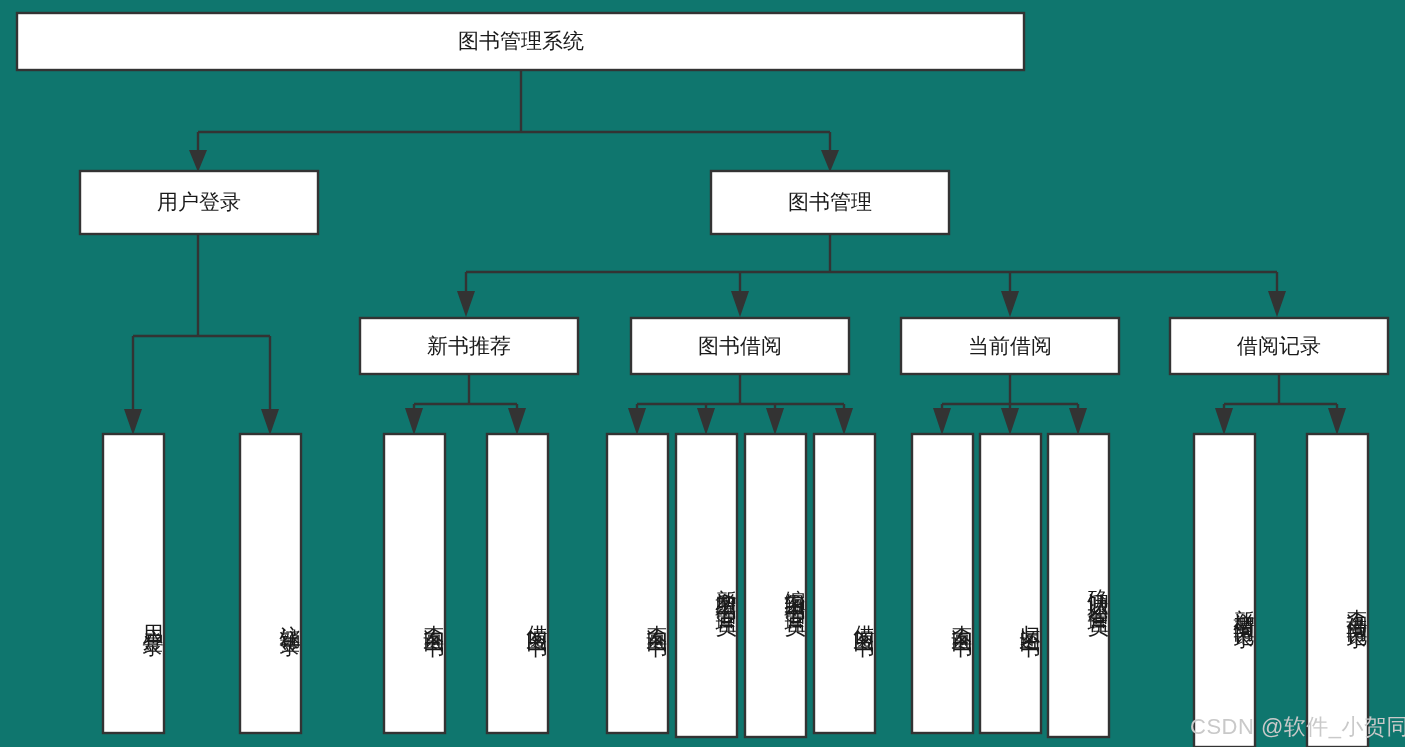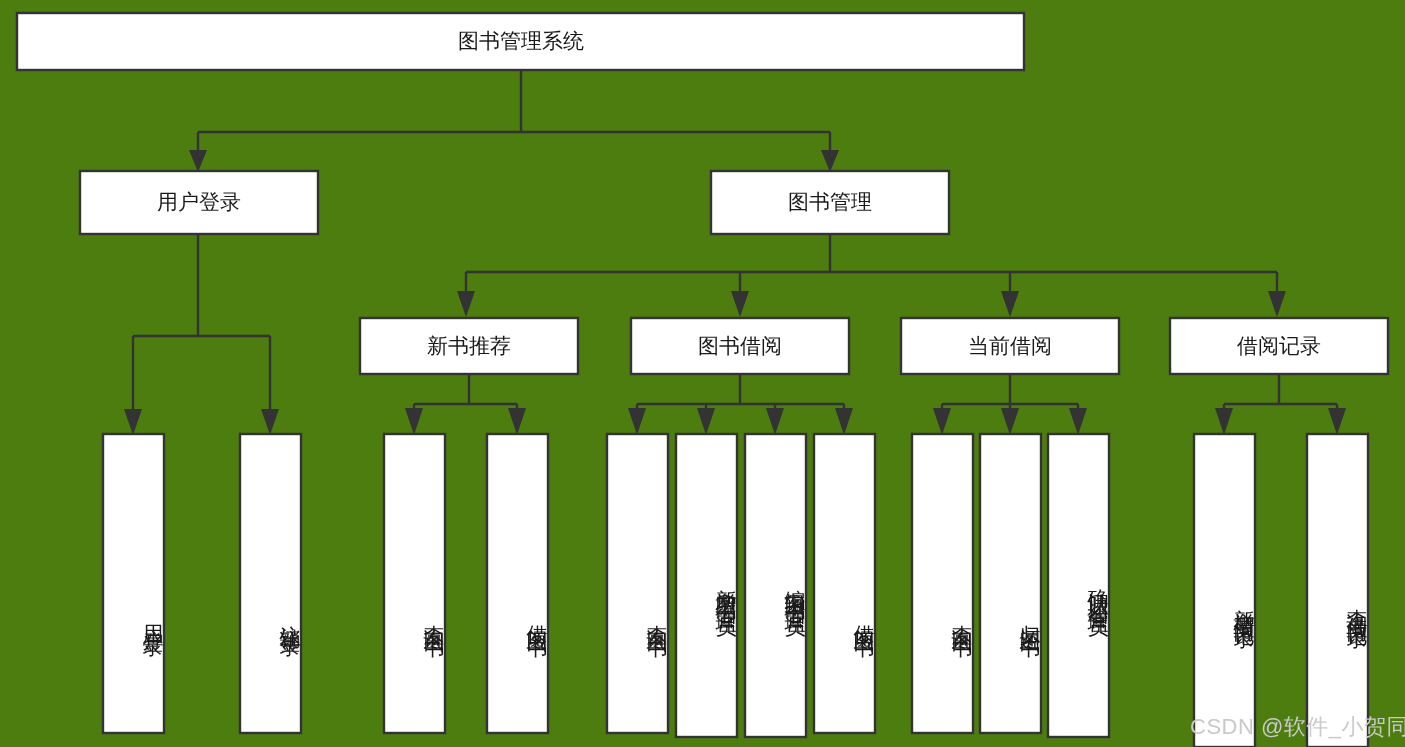--- a/index.html
+++ b/index.html
@@ -10,21 +10,21 @@
   body {
     width: 1405px;
     height: 747px;
     overflow: hidden;
     font-family: "Liberation Sans", "DejaVu Sans", sans-serif;
   }
   #diagram-root {
     position: relative;
     width: 1405px;
     height: 747px;
-    background: #4d7c0f;
+    background: #0f766e;
   }
   svg#diagram-svg {
     position: absolute;
     top: 0;
     left: 0;
     width: 1405px;
     height: 747px;
     display: block;
   }
   .node-box {

